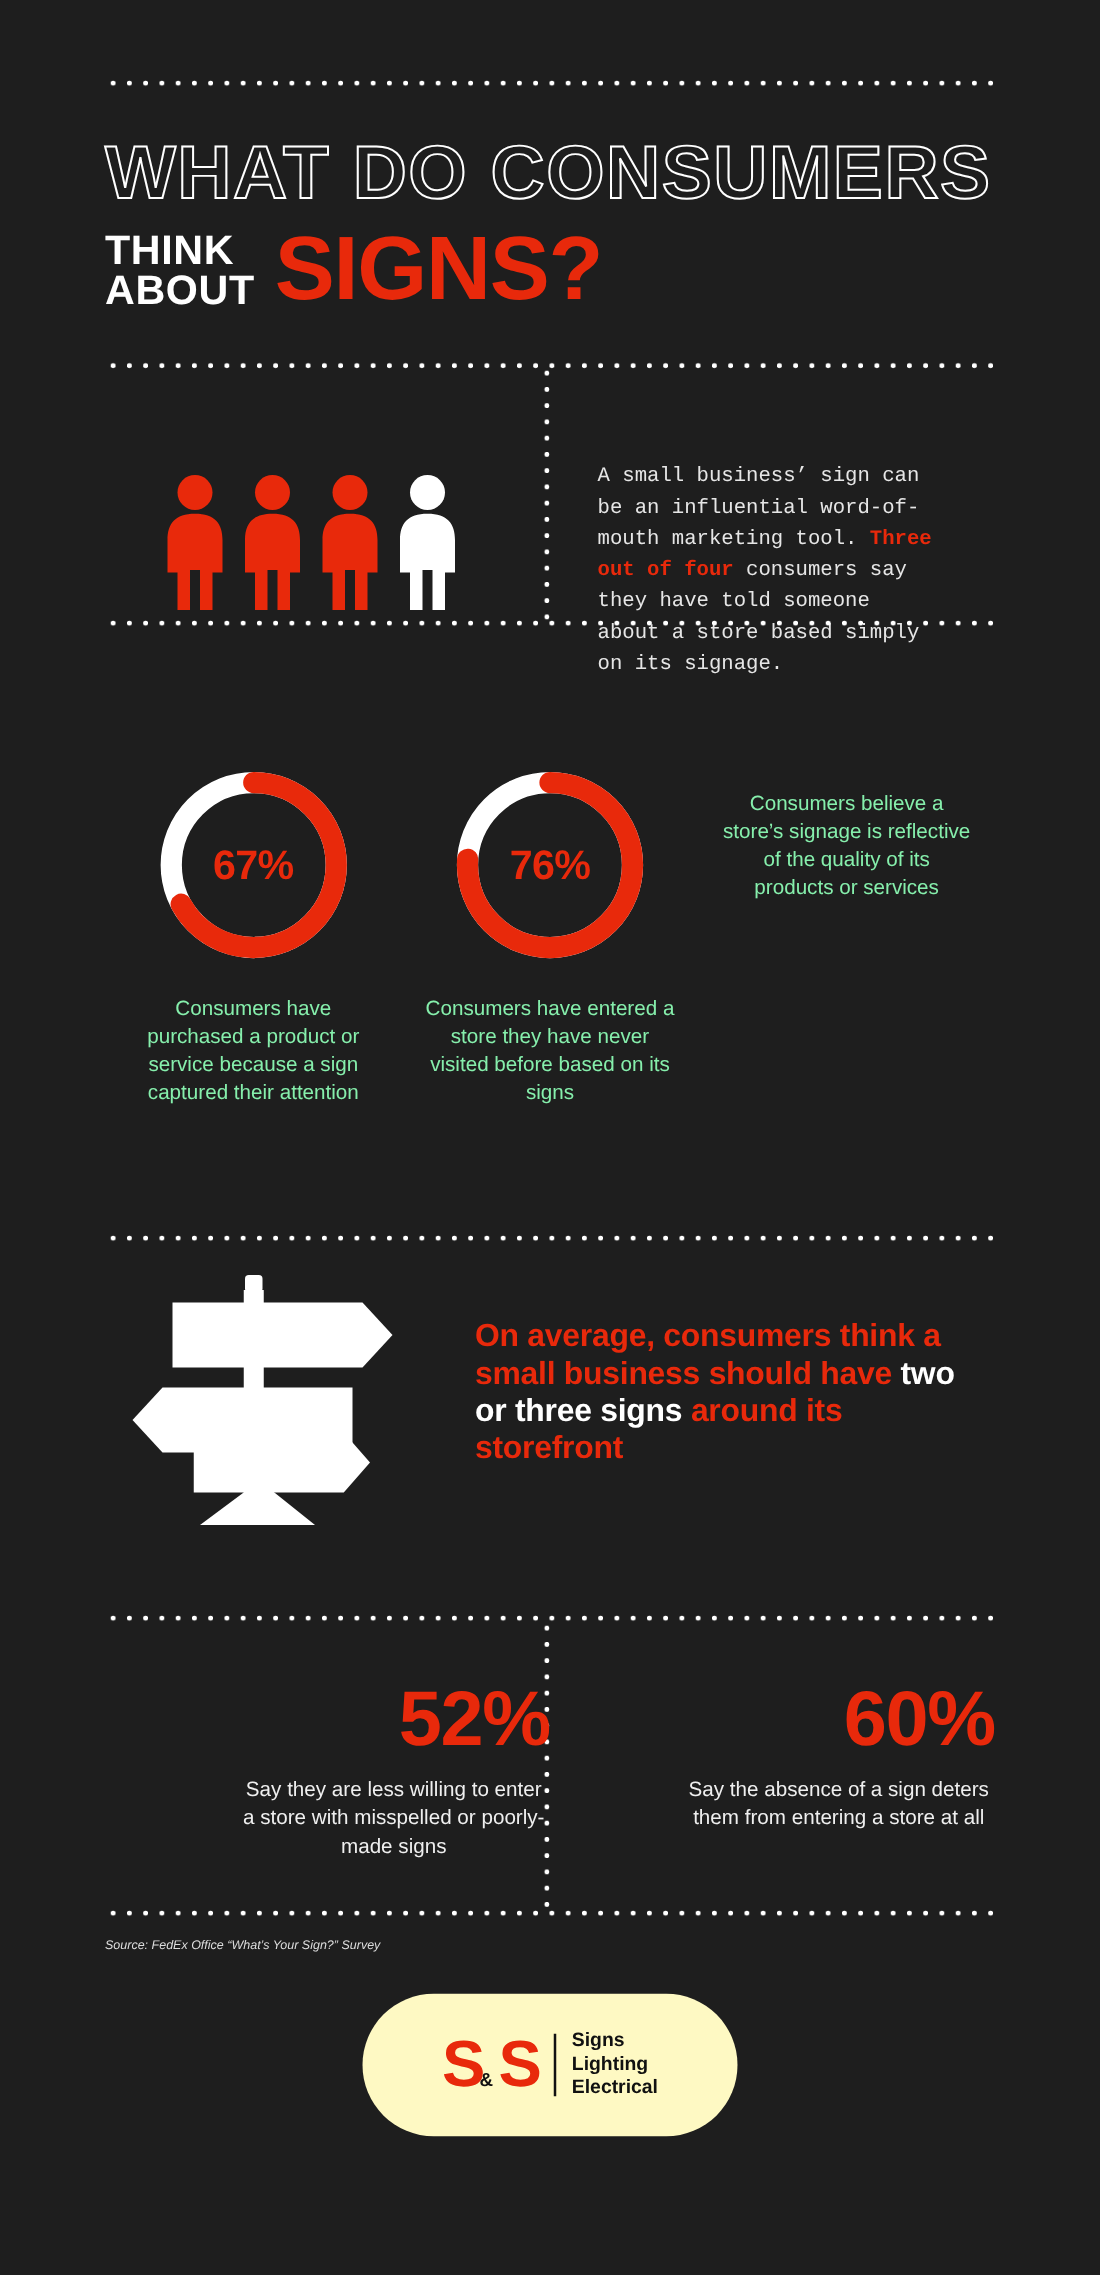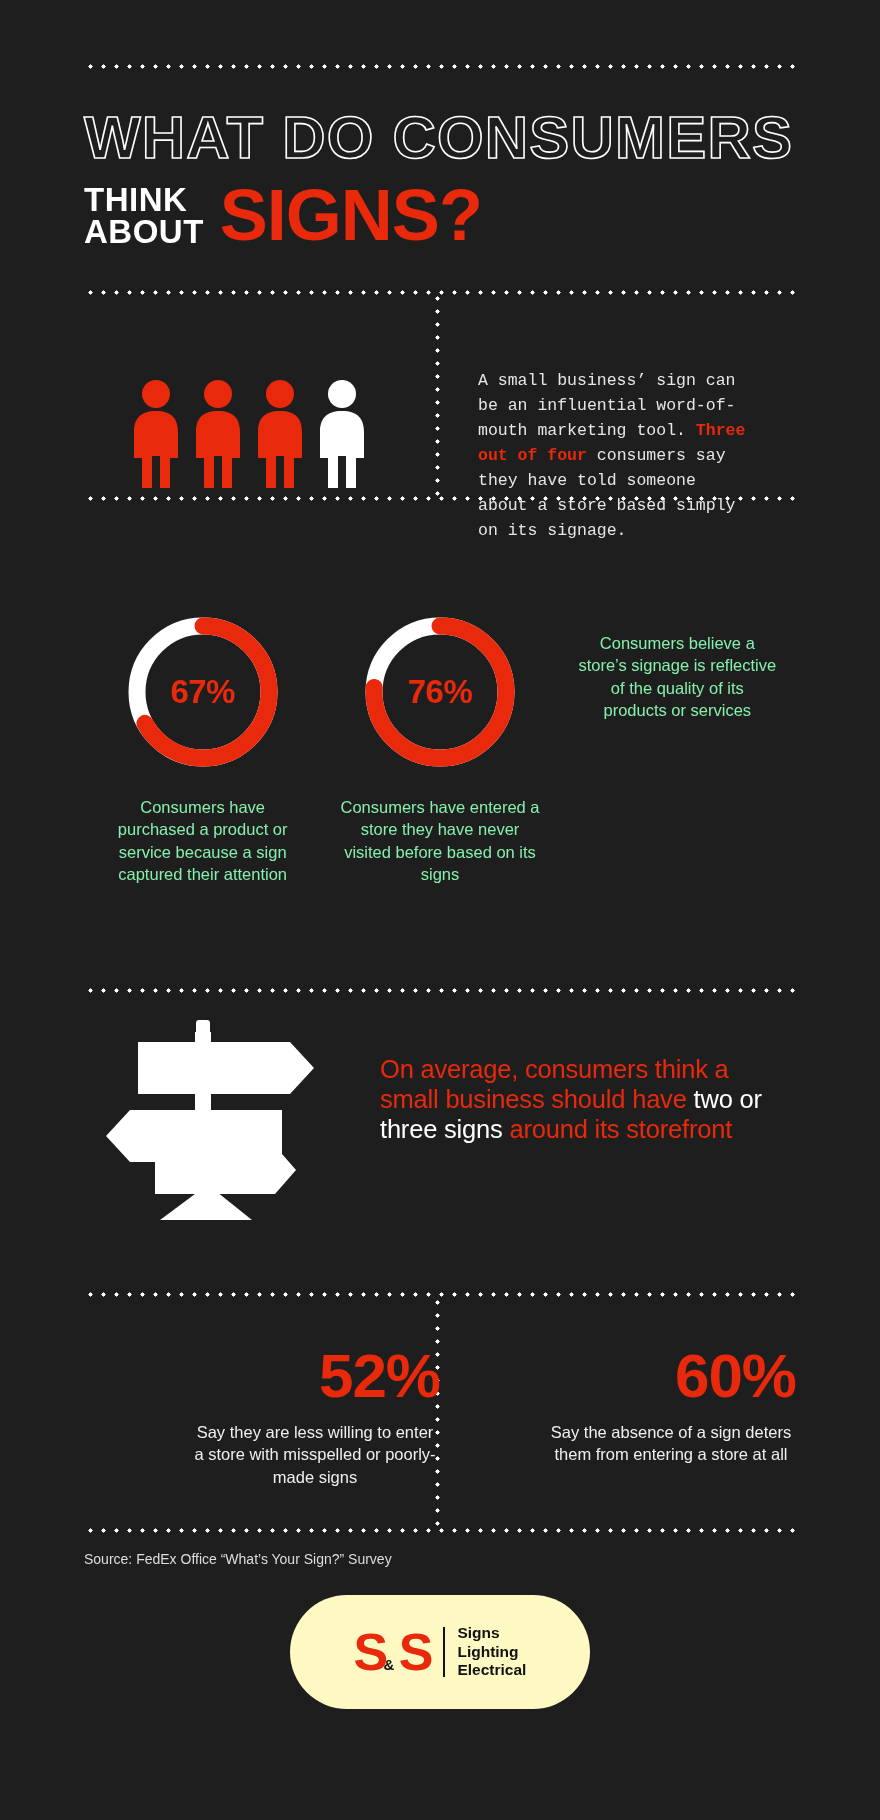--- a/index.html
+++ b/index.html
@@ -122,21 +122,21 @@
   }
 
   
   .signpost { position: absolute; left: 100px; top: 1020px; }
   .sign-text {
     position: absolute;
     left: 380px;
     top: 1055px;
     width: 400px;
     font-size: 25.5px;
-    font-weight: 400;
+    font-weight: 700;
     line-height: 1.17;
     color: #e8290b;
     letter-spacing: -0.2px;
   }
   .sign-text .w { color: #ffffff; }
 
   
   .stats { position: absolute; left: 84px; top: 1345px; width: 712px; display: flex; }
   .stat-col { flex: 1; display: flex; flex-direction: column; align-items: flex-end; }
   .stat-num {
@@ -154,21 +154,22 @@
     line-height: 1.36;
     max-width: 250px;
   }
 
   
   .source {
     position: absolute;
     left: 84px;
     top: 1551px;
     color: #dddddd;
-    font-size: 14px;
+    font-size: 10px;
+    font-style: italic;
   }
 
   
   .logo {
     position: absolute;
     left: 290px;
     top: 1595px;
     width: 300px;
     height: 114px;
     background: #fef9c3;

